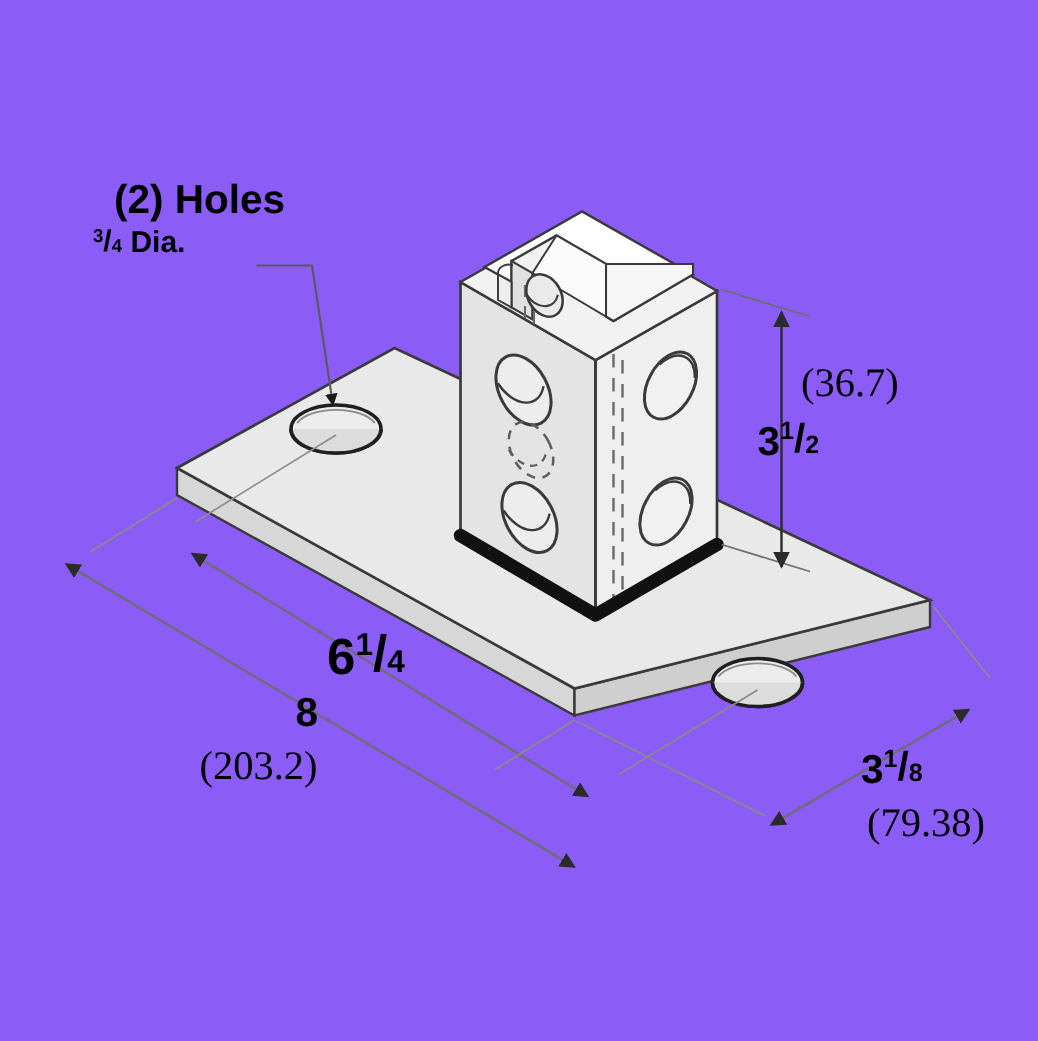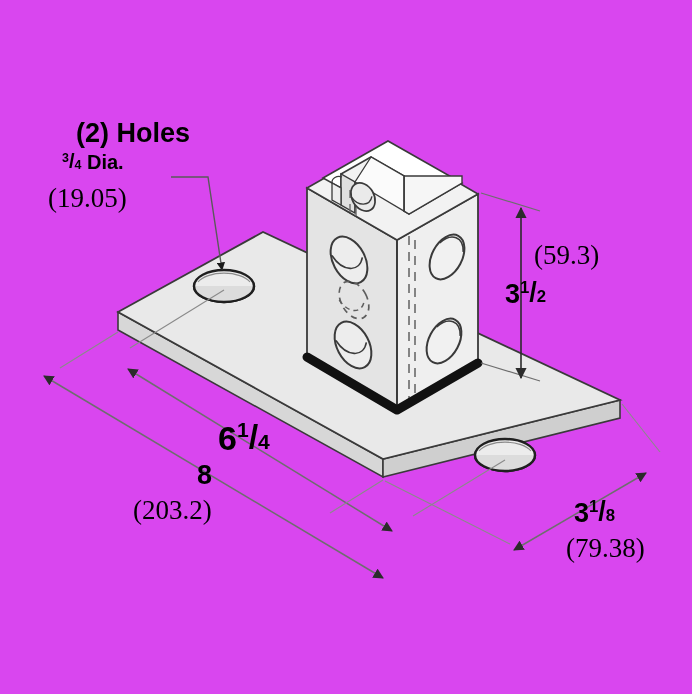--- a/index.html
+++ b/index.html
@@ -4,21 +4,21 @@
 <style>
   html, body {
     margin: 0;
     padding: 0;
     background: #ffffff;
   }
   #canvas {
     position: relative;
     width: 692px;
     height: 694px;
-    background: #d946ef;
+    background: #8b5cf6;
     overflow: hidden;
     font-family: "Liberation Sans", sans-serif;
   }
   svg#drawing {
     position: absolute;
     left: 0;
     top: 0;
     width: 692px;
     height: 694px;
   }
@@ -193,36 +193,35 @@
       <path d="M171,177 L208,177 L222,270" fill="none" stroke="#5a5a5a" stroke-width="1.4" marker-end="url(#ahs)"></path>
     </g>
   </svg>
 
   <div class="lbl imperial" style="left:76px; top:120px; font-size:27px;">(2) Holes</div>
 
   <div class="lbl imperial" style="left:62px; top:152px; font-size:20px;">
     <span class="frac"><span class="num">3</span><span class="bar">/</span><span class="den">4</span></span><span> Dia.</span>
   </div>
 
-  <div class="lbl metric" style="left:48px; top:185px; font-size:27px;">(19.05)</div>
-
-  <div class="lbl metric" style="left:534px; top:242px; font-size:27px;">(59.3)</div>
+
+  <div class="lbl metric" style="left:534px; top:242px; font-size:27px;">(36.7)</div>
 
   <div class="lbl imperial" style="left:505px; top:281px; font-size:27px;">
     <span>3</span><span class="frac"><span class="num">1</span><span class="bar">/</span><span class="den">2</span></span>
   </div>
 
 
   <div class="lbl imperial" style="left:218px; top:421px; font-size:34px;">
     <span>6</span><span class="frac"><span class="num">1</span><span class="bar">/</span><span class="den">4</span></span>
   </div>
 
   <div class="lbl imperial" style="left:197px; top:462px; font-size:27px;">8</div>
 
   <div class="lbl metric" style="left:133px; top:497px; font-size:27px;">(203.2)</div>
 
   <div class="lbl imperial" style="left:553px; top:500px; font-size:27px;margin-left:21px;">
     <span>3</span><span class="frac"><span class="num">1</span><span class="bar">/</span><span class="den">8</span></span>
   </div>
 
-  <div class="lbl metric" style="left:566px; top:535px; font-size:27px;">(79.38)</div>
+  <div class="lbl metric" style="left:578px; top:535px; font-size:27px;">(79.38)</div>
 
 </div>
 
 </body></html>

